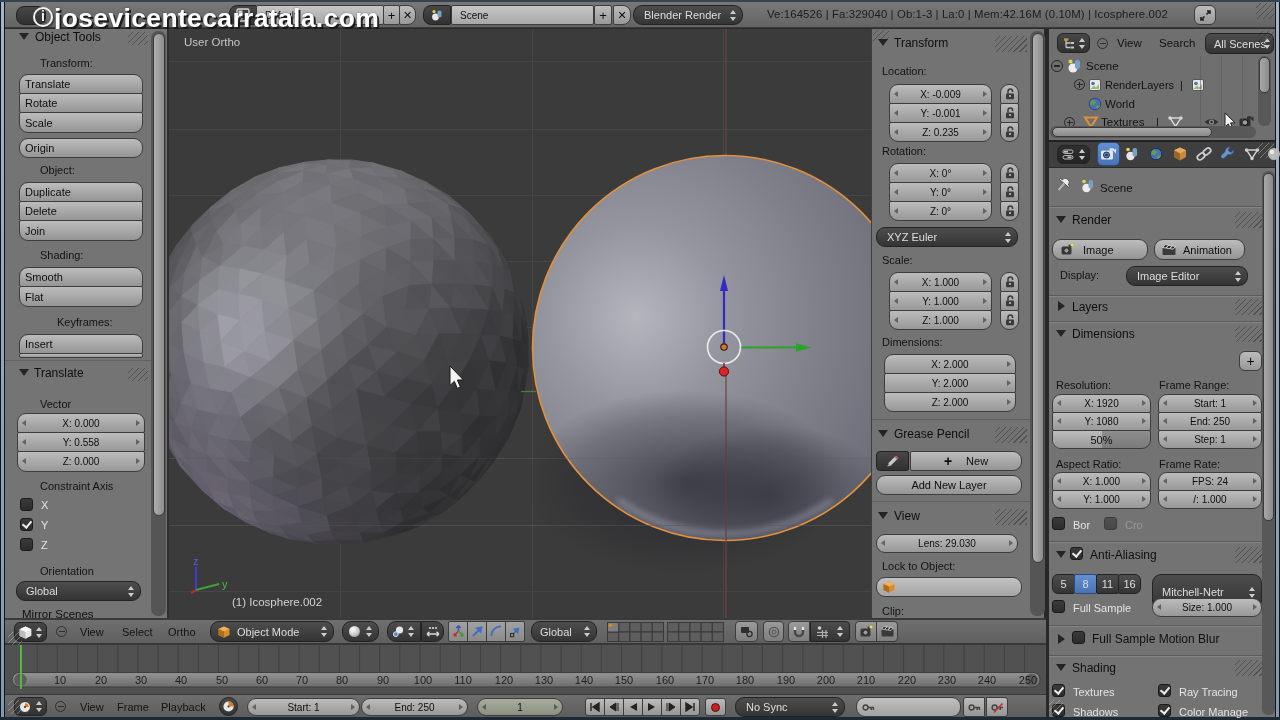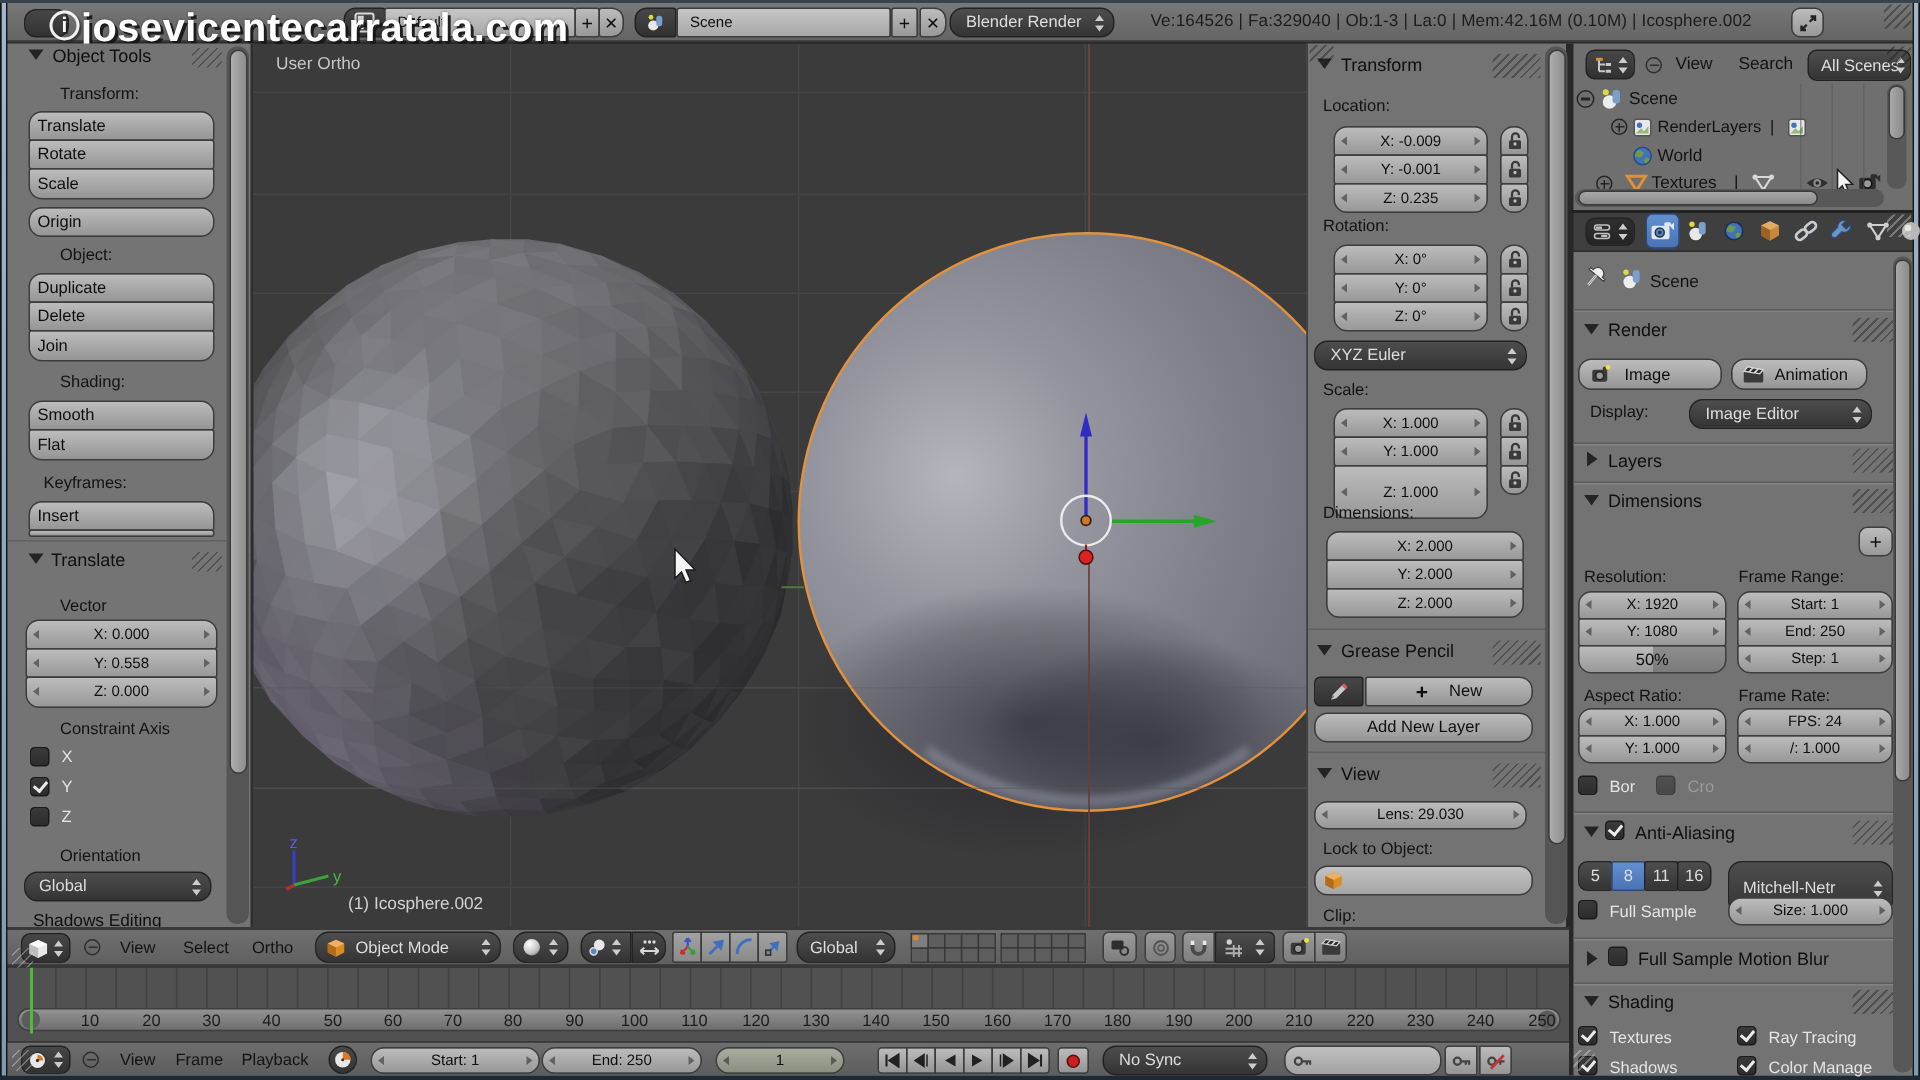--- a/index.html
+++ b/index.html
@@ -81,42 +81,42 @@
 <div class="btn tl" style="left:19px;top:93px;width:124px;height:20px;border-radius:2px">Rotate</div>
 <div class="btn tl" style="left:19px;top:112px;width:124px;height:21px;border-radius:2px 2px 9px 9px">Scale</div>
 <div class="btn tl" style="left:19px;top:138px;width:124px;height:20px;border-radius:9px">Origin</div>
 <div class="lab" style="left:40px;top:165px">Object:</div>
 <div class="btn tl" style="left:19px;top:182px;width:124px;height:20px;border-radius:9px 9px 2px 2px">Duplicate</div>
 <div class="btn tl" style="left:19px;top:201px;width:124px;height:20px;border-radius:2px">Delete</div>
 <div class="btn tl" style="left:19px;top:220px;width:124px;height:21px;border-radius:2px 2px 9px 9px">Join</div>
 <div class="lab" style="left:40px;top:250px">Shading:</div>
 <div class="btn tl" style="left:19px;top:267px;width:124px;height:20px;border-radius:9px 9px 2px 2px">Smooth</div>
 <div class="btn tl" style="left:19px;top:286px;width:124px;height:21px;border-radius:2px 2px 9px 9px">Flat</div>
-<div class="lab" style="left:29px;top:317px">Keyframes:</div>
+<div class="lab" style="left:57px;top:317px">Keyframes:</div>
 <div class="btn tl" style="left:19px;top:334px;width:124px;height:20px;border-radius:9px 9px 2px 2px">Insert</div>
 <div class="btn" style="left:19px;top:353px;width:124px;height:5px;border-radius:2px;overflow:hidden"></div>
 <div class="abs" style="left:5px;top:360px;width:146px;height:1px;background:#616161"></div>
 
 <i class="tri-d" style="left:19px;top:369px"></i>
 <div class="ph" style="left:34px;top:367px">Translate</div>
 <div class="grip" style="left:128px;top:368px;width:20px;height:13px"></div>
 <div class="lab" style="left:40px;top:399px">Vector</div>
 <div class="fld lt gt" style="left:17px;top:413px;width:128px;height:20px;border-radius:9px 9px 2px 2px">X: 0.000</div>
 <div class="fld lt gt" style="left:17px;top:432px;width:128px;height:20px;border-radius:2px">Y: 0.558</div>
 <div class="fld lt gt" style="left:17px;top:451px;width:128px;height:21px;border-radius:2px 2px 9px 9px">Z: 0.000</div>
 <div class="lab" style="left:40px;top:481px">Constraint Axis</div>
 <div class="chk" style="left:20px;top:498px"></div>
     <div class="wlab" style="left:41px;top:500px">X</div>
 <div class="chk on" style="left:20px;top:518px"></div>
     <div class="wlab" style="left:41px;top:520px">Y</div>
 <div class="chk" style="left:20px;top:538px"></div>
     <div class="wlab" style="left:41px;top:540px">Z</div>
 <div class="lab" style="left:40px;top:566px">Orientation</div>
 <div class="drop" style="left:16px;top:581px;width:125px;height:20px;padding-left:9px">Global<i class="ud"></i></div>
-<div class="ph" style="left:22px;top:609px;font-size:11.5px;overflow:hidden">Shadows Editing</div>
+<div class="ph" style="left:22px;top:609px;font-size:11.5px;overflow:hidden">Mirror Scenes</div>
 
 <div class="abs" style="left:151px;top:31px;width:15px;height:585px;background:#555555;border-radius:7px"></div>
 <div class="abs" style="left:152.5px;top:33px;width:12px;height:483px;background:linear-gradient(90deg,#aeaeae,#8d8d8d);border-radius:6px;border:1px solid #3c3c3c"></div>
 
 <svg class="abs" style="left:169px;top:29px" width="702" height="589" viewBox="169 29 702 589">
 <defs>
 <radialGradient id="rs" cx="0.27" cy="0.42" r="0.95">
   <stop offset="0" stop-color="#b5b5bc"></stop>
   <stop offset="0.25" stop-color="#95959f"></stop>
   <stop offset="0.5" stop-color="#80808b"></stop>
@@ -834,21 +834,21 @@
 <div class="fld lt gt" style="left:889px;top:103px;width:103px;height:20px;border-radius:2px">Y: -0.001</div>
 <div class="fld lt gt" style="left:889px;top:122px;width:103px;height:20px;border-radius:2px 2px 9px 9px">Z: 0.235</div>
 <div class="lab" style="left:882px;top:146px">Rotation:</div>
 <div class="fld lt gt" style="left:889px;top:163px;width:103px;height:20px;border-radius:9px 9px 2px 2px">X: 0°</div>
 <div class="fld lt gt" style="left:889px;top:182px;width:103px;height:20px;border-radius:2px">Y: 0°</div>
 <div class="fld lt gt" style="left:889px;top:201px;width:103px;height:20px;border-radius:2px 2px 9px 9px">Z: 0°</div>
 <div class="drop" style="left:876px;top:227px;width:142px;height:20px;padding-left:10px">XYZ Euler<i class="ud"></i></div>
 <div class="lab" style="left:882px;top:255px">Scale:</div>
 <div class="fld lt gt" style="left:889px;top:272px;width:103px;height:20px;border-radius:9px 9px 2px 2px">X: 1.000</div>
 <div class="fld lt gt" style="left:889px;top:291px;width:103px;height:20px;border-radius:2px">Y: 1.000</div>
-<div class="fld lt gt" style="left:889px;top:310px;width:103px;height:36px;border-radius:2px 2px 9px 9px">Z: 1.000</div>
+<div class="fld lt gt" style="left:889px;top:310px;width:103px;height:20px;border-radius:2px 2px 9px 9px">Z: 1.000</div>
 <div class="lab" style="left:882px;top:337px">Dimensions:</div>
 <div class="fld gt" style="left:884px;top:354px;width:132px;height:20px;border-radius:9px 9px 2px 2px">X: 2.000</div>
 <div class="fld gt" style="left:884px;top:373px;width:132px;height:20px;border-radius:2px">Y: 2.000</div>
 <div class="fld gt" style="left:884px;top:392px;width:132px;height:20px;border-radius:2px 2px 9px 9px">Z: 2.000</div>
 <div class="abs" style="left:872px;top:419px;width:158px;height:1px;background:#606060"></div>
 <i class="tri-d" style="left:878px;top:430px"></i>
 <div class="ph" style="left:894px;top:428px">Grease Pencil</div>
 <div class="grip" style="left:995px;top:427px;width:32px;height:16px"></div>
 <div class="dk" style="left:876px;top:451px;width:33px;height:20px;border-radius:4px 2px 2px 4px">
 <svg width="15" height="15" viewBox="0 0 15 15">

